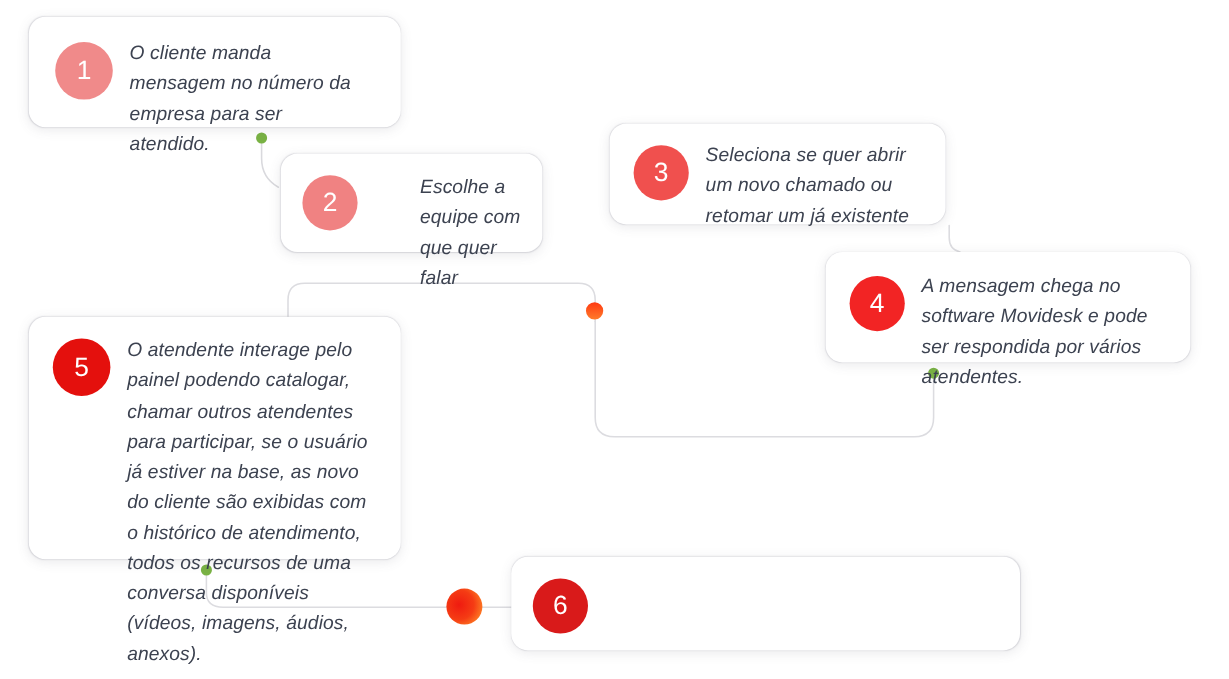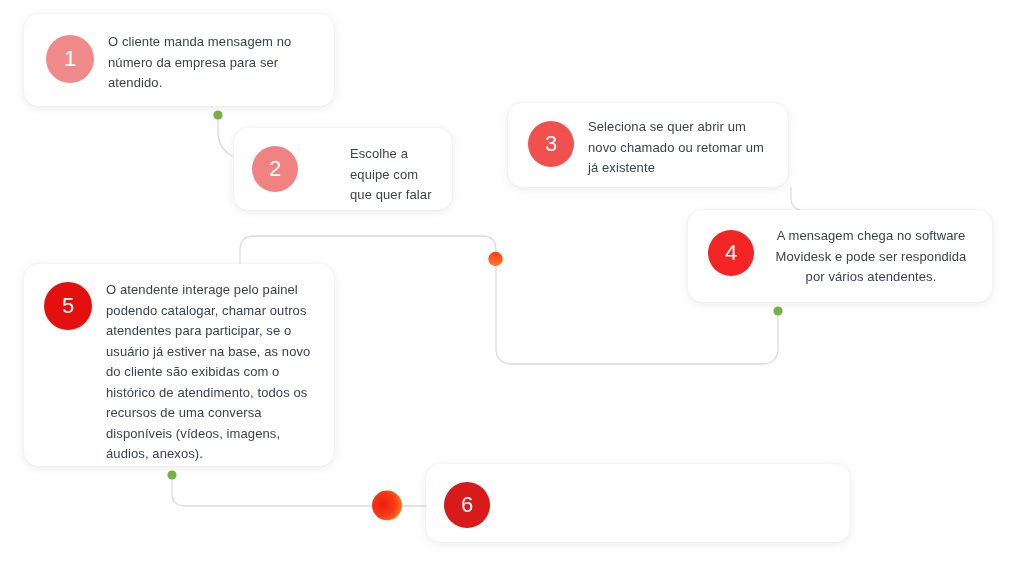--- a/index.html
+++ b/index.html
@@ -30,44 +30,45 @@
     flex:0 0 auto;
     border-radius:50%;
     display:flex;align-items:center;justify-content:center;
     color:#ffffff;
     font-size:22px;
     font-weight:400;
     line-height:1;
   }
   .card-text{
     color:#3c4250;
-    font-size:13px;
+    font-size:16px;
     line-height:1.58;
     letter-spacing:.1px;
+    font-style:italic;
   }
 
   
   #card-1{left:24px;  top:14px;  width:310px; height:92px;  padding:18px 20px 18px 18px;}
   #card-2{left:234px; top:128px; width:218px; height:82px;  padding:16px 18px 16px 16px;}
   #card-3{left:508px; top:103px; width:280px; height:84px;  padding:14px 16px 14px 16px;}
   #card-4{left:688px; top:210px; width:304px; height:92px;  padding:16px 18px 16px 16px;}
   #card-5{left:24px;  top:264px; width:310px; height:202px; padding:16px 20px 16px 18px;}
   #card-6{left:426px; top:464px; width:424px; height:78px;  padding:16px 18px 16px 16px;}
 
   #card-1 .badge{width:48px;height:48px;background:#f08a8a;margin:3px 14px 0 4px;}
   #card-2 .badge{width:46px;height:46px;background:#f08282;margin:2px 12px 0 2px;}
   #card-3 .badge{width:46px;height:46px;background:#f0504e;margin:4px 14px 0 4px;}
   #card-4 .badge{width:46px;height:46px;background:#f22424;margin:4px 14px 0 4px;}
   #card-5 .badge{width:48px;height:48px;background:#e4100d;margin:2px 14px 0 2px;}
   #card-6 .badge{width:46px;height:46px;background:#d91a1a;margin:2px 14px 0 2px;}
 
   #card-1 .card-text{width:190px;}
   #card-2 .card-text{width:136px;margin-left:40px;}
   #card-3 .card-text{width:196px;}
-  #card-4 .card-text{width:210px;text-align:center;}
+  #card-4 .card-text{width:210px;}
   #card-5 .card-text{width:218px;}
   #card-6 .card-text{width:320px;}
 </style>
 </head>
 <body>
 
 <div id="stage">
 
   <svg id="connectors" viewBox="0 0 1024 566" width="1024" height="566" xmlns="http://www.w3.org/2000/svg">
     <defs>

